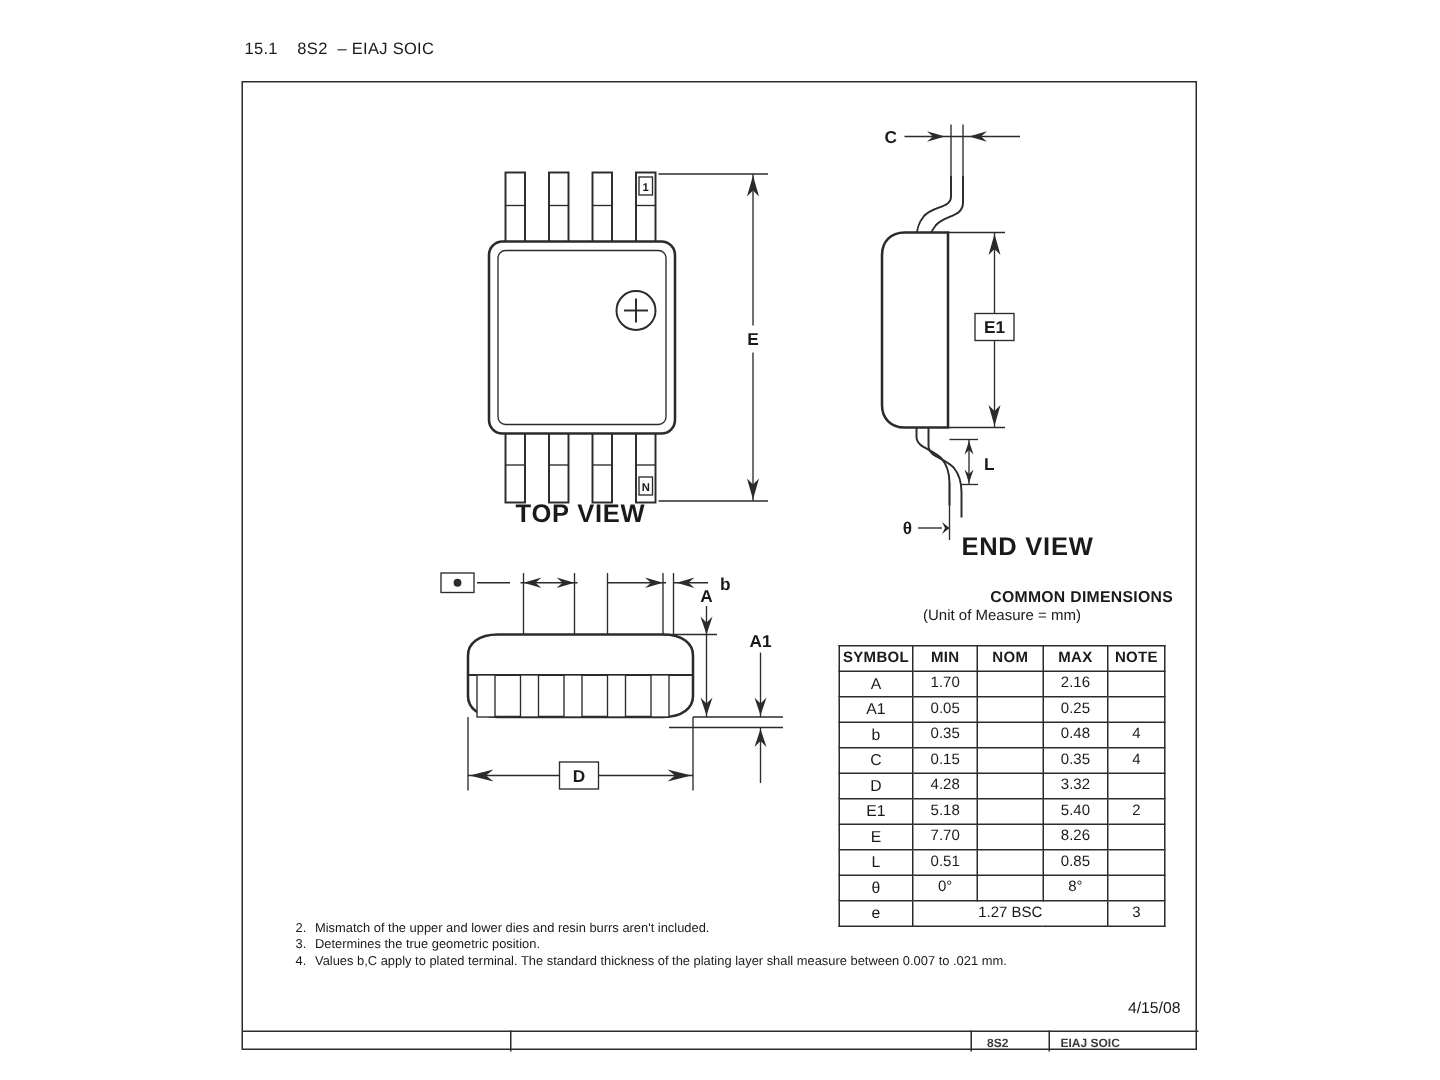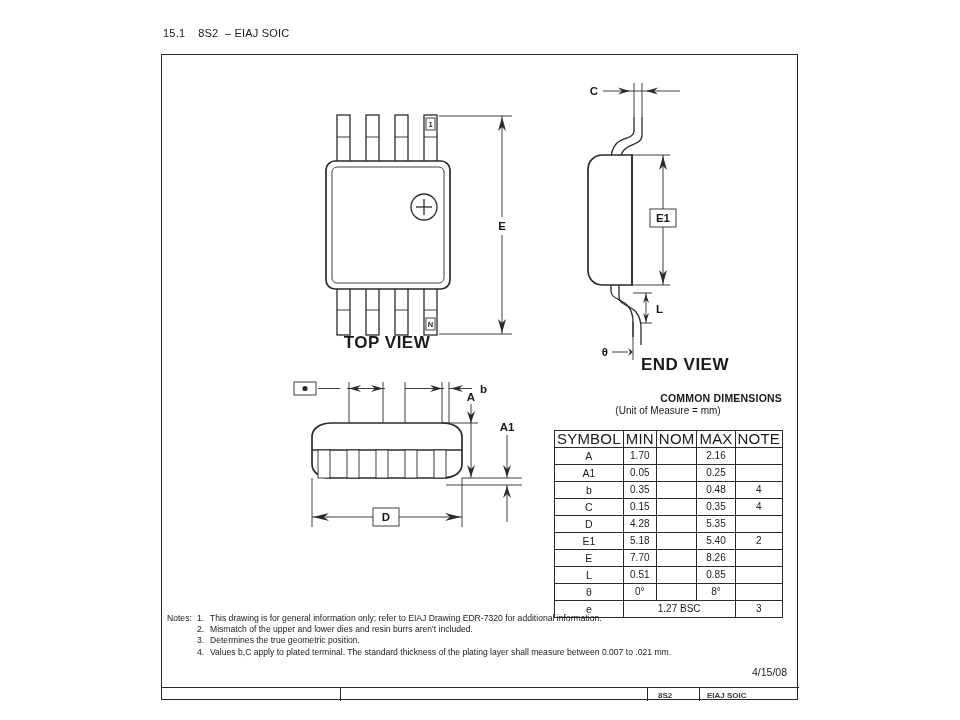--- a/index.html
+++ b/index.html
@@ -79,22 +79,22 @@
   table#dim-table th,
   table#dim-table td {
     border: 1px solid #2b2b2b;
     text-align: center;
     height: 16px;
     padding: 0 2px;
     font-weight: normal;
     line-height: 16px;
   }
   table#dim-table th {
-    font-weight: normal;
-    font-size: 15px;
+    font-weight: bold;
+    font-size: 10px;
     letter-spacing: 0.2px;
   }
   table#dim-table td.sym {
     font-size: 10.5px;
   }
   col.c-sym  { width: 48px; }
   col.c-min  { width: 44px; }
   col.c-nom  { width: 44px; }
   col.c-max  { width: 44px; }
   col.c-note { width: 38px; }
@@ -418,21 +418,21 @@
             <td class="sym">C</td>
             <td>0.15</td>
             <td></td>
             <td>0.35</td>
             <td>4</td>
           </tr>
           <tr>
             <td class="sym">D</td>
             <td>4.28</td>
             <td></td>
-            <td>5.35</td>
+            <td>3.32</td>
             <td></td>
           </tr>
           <tr>
             <td class="sym">E1</td>
             <td>5.18</td>
             <td></td>
             <td>5.40</td>
             <td>2</td>
           </tr>
           <tr>
@@ -459,25 +459,20 @@
           <tr>
             <td class="sym">e</td>
             <td colspan="3">1.27 BSC</td>
             <td>3</td>
           </tr>
         </tbody>
     </table>
   </div>
 
   <div id="notes">
-      <div class="note-row">
-        <div class="note-lead">Notes:</div>
-        <div class="note-num">1.</div>
-        <div class="note-text">This drawing is for general information only; refer to EIAJ Drawing EDR-7320 for additional information.</div>
-      </div>
       <div class="note-row">
         <div class="note-lead"></div>
         <div class="note-num">2.</div>
         <div class="note-text">Mismatch of the upper and lower dies and resin burrs aren't included.</div>
       </div>
       <div class="note-row">
         <div class="note-lead"></div>
         <div class="note-num">3.</div>
         <div class="note-text">Determines the true geometric position.</div>
       </div>

